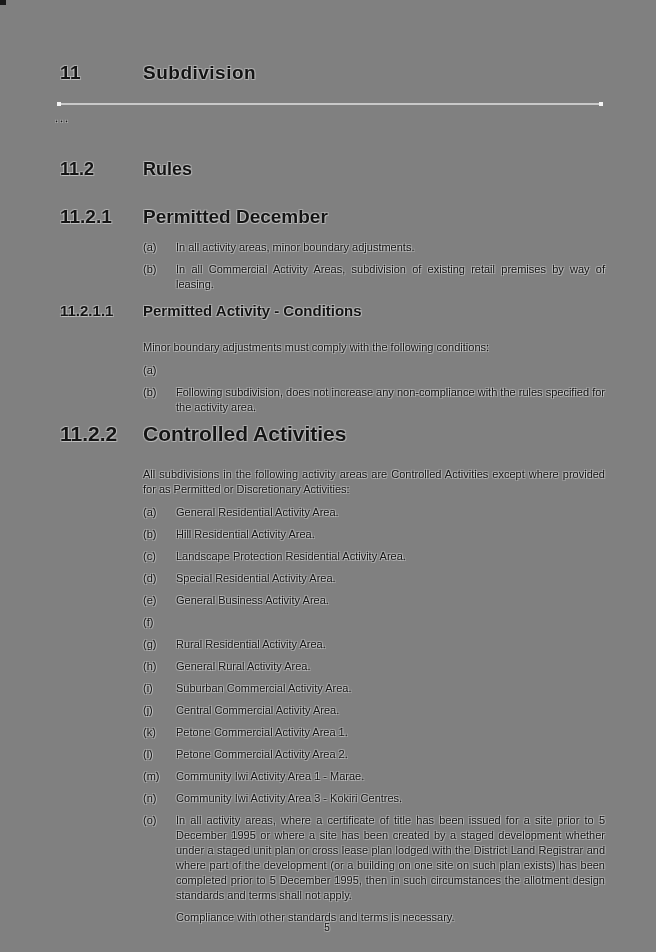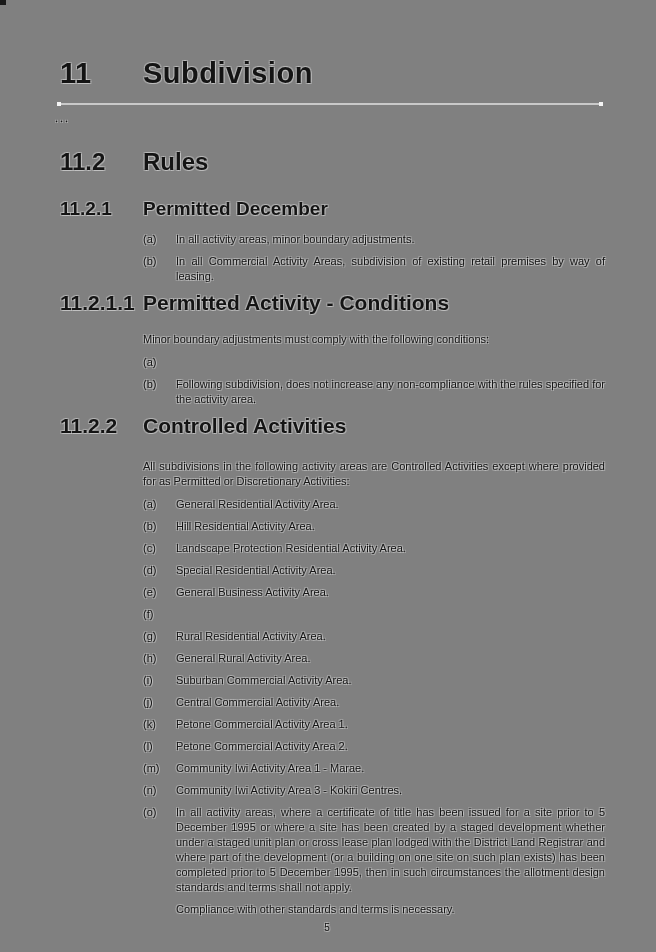--- a/index.html
+++ b/index.html
@@ -15,30 +15,30 @@
     text-shadow:
       1px 1px 0 rgba(255,255,255,.34),
       -1px -1px 0 rgba(255,255,255,.26),
       1px -1px 0 rgba(255,255,255,.26),
       -1px 1px 0 rgba(255,255,255,.26);
   }
   .corner{position:absolute;left:0;top:0;width:6px;height:5px;background:#1a1a1a}
   .content{position:absolute;left:60px;top:56px;width:545px}
   .hrow{display:flex;font-weight:700}
   .hrow .num{width:83px;flex:none}
-  .h1{font-size:29px;line-height:34px;letter-spacing:.5px}
+  .h1{font-size:19px;line-height:34px;letter-spacing:.5px}
   .rule{height:2px;background:#c9c9c9;margin:13px 0 0 -3px;width:546px;position:relative}
   .rule::before,.rule::after{content:"";position:absolute;top:-1px;width:4px;height:4px;background:#f4f4f4}
   .rule::before{left:0}
   .rule::after{right:0}
   .dots{font-size:11px;line-height:14px;margin:6px 0 0 -5px;letter-spacing:2px}
-  .h2{font-size:24px;line-height:25px;margin-top:24px}
+  .h2{font-size:18px;line-height:25px;margin-top:32px}
   .h3{font-size:19px;line-height:22px;margin-top:24px}
   .h3b{font-size:21px;line-height:24px;margin-top:5px}
-  .h4{font-size:21px;line-height:17px;margin-top:10px}
+  .h4{font-size:15px;line-height:17px;margin-top:10px}
   .body{font-size:11px;line-height:15px}
   .para{padding-left:83px;margin-top:21px}
   .li{display:flex;padding-left:83px;margin-bottom:7px}
   .li .lbl{width:33px;flex:none}
   .li .itx{flex:1}
   .j{text-align:justify}
   .list{margin-top:8px}
   .list1{margin-top:12px}
   .note{padding-left:116px;margin-top:0}
   .pagenum{position:absolute;left:0;right:2px;top:922px;text-align:center;font-size:10px}

